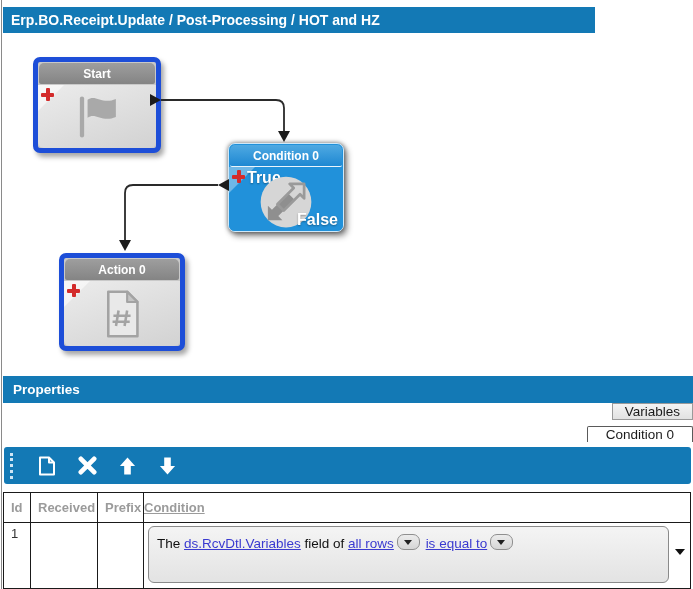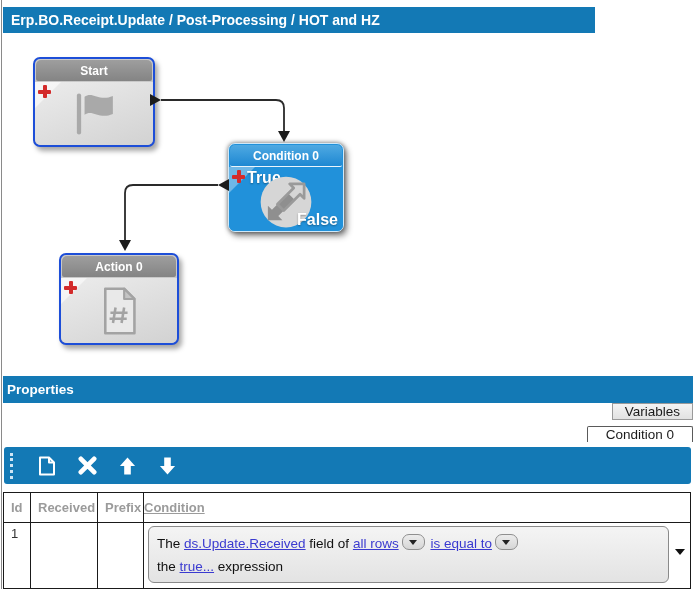--- a/index.html
+++ b/index.html
@@ -19,42 +19,42 @@
 
   
   .canvas{position:absolute;left:3px;top:33px;width:690px;height:343px;background:#fff;}
   .node{position:absolute;border-radius:7px;box-shadow:3px 4px 5px rgba(0,0,0,0.35);}
   .node .hdr{
     height:21px;margin:1px;border-radius:5px 5px 2px 2px;
     display:flex;align-items:center;justify-content:center;
     color:#fff;font-size:12px;font-weight:600;
   }
   .node .body{position:relative;height:calc(100% - 23px);border-radius:0 0 6px 6px;overflow:hidden;}
-  .node.gray{background:#c9c9c9;border:2px solid #1d4ed8;}
+  .node.gray{background:#c9c9c9;border:5px solid #1d4ed8;}
   .node.gray .hdr{background:linear-gradient(#9e9e9e,#848484);}
   .node.gray .body{background:linear-gradient(160deg,#ececec,#d2d2d2);}
   .node.blue{background:#2191da;border:1px solid #cfe8f8;box-shadow:0 0 5px rgba(0,0,0,0.55),3px 4px 6px rgba(0,0,0,0.45);}
   .node.blue .hdr{background:linear-gradient(#4fa9e2,#1e88d2);border-bottom:1px solid #eaf5fc;margin:1px 1px 0 1px;}
   .node.blue .body{background:#2191da;}
   .fold{position:absolute;left:0;top:0;width:0;height:0;border-top:26px solid rgba(255,255,255,0.55);border-right:26px solid transparent;}
   .plus-icon{position:absolute;left:3px;top:3px;width:13px;height:13px;}
   .plus-icon i{position:absolute;background:#d32b2b;border-radius:1px;}
   .plus-icon i.h{left:0;top:5px;width:13px;height:4px;}
   .plus-icon i.v{left:5px;top:0;width:4px;height:13px;}
   .branch-label{position:absolute;color:#fff;font-size:16px;font-weight:600;text-shadow:0 1px 2px rgba(0,0,0,0.35);}
   .true-label{left:18px;top:2px;}
   .false-label{right:5px;bottom:2px;}
   .node-icon{position:absolute;left:50%;top:50%;transform:translate(-50%,-50%);}
   .cond-circle{top:54%;}
 
   
   .props-bar{
     position:absolute;left:3px;top:376px;width:690px;height:27px;
     background:#1379b5;color:#fff;font-size:13.5px;font-weight:600;
-    display:flex;align-items:center;padding-left:4px;box-sizing:border-box;
+    display:flex;align-items:center;padding-left:10px;box-sizing:border-box;
   }
 
   
   .tabstrip{position:absolute;left:3px;top:403px;width:690px;height:44px;display:flex;align-items:flex-end;padding-left:4px;box-sizing:border-box;flex-direction:column;}
   .tab{font-size:13.5px;color:#1a1a1a;display:flex;align-items:center;justify-content:center;box-sizing:border-box;cursor:default;}
   .tab.inactive{
     height:26px;margin-bottom:6px;padding:0 12px;
     background:linear-gradient(#f4f4f4,#e2e2e2);border:1px solid #9a9a9a;
   }
   .tab.active{
@@ -227,22 +227,19 @@
     <div class="th c-pre">Prefix</div>
     <div class="th c-cond" style="padding-left:7px;display:flex;align-items:center;">Condition</div>
   </div>
   <div class="tr grid-body">
     <div class="td c-id">1</div>
     <div class="td c-op"></div>
     <div class="td c-pre"></div>
     <div class="td c-cond">
       <div class="cond-box">
         <div>
-          <span>The </span><a>ds.Update.Received</a><span> field of </span><a>all rows</a><span class="pill"></span><span> </span><a>is equal to</a><span class="pill"></span>
-        </div>
-        <div>
-          <span>the </span><a>true...</a><span> expression</span>
+          <span>The </span><a>ds.RcvDtl.Variables</a><span> field of </span><a>all rows</a><span class="pill"></span><span> </span><a>is equal to</a><span class="pill"></span>
         </div>
       </div>
       <span class="cell-caret"></span>
     </div>
   </div>
 </div>
 
 </body></html>

